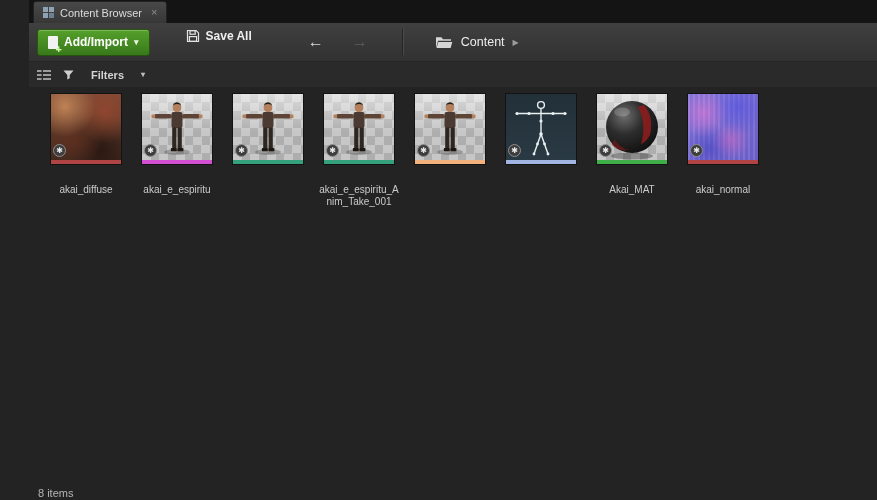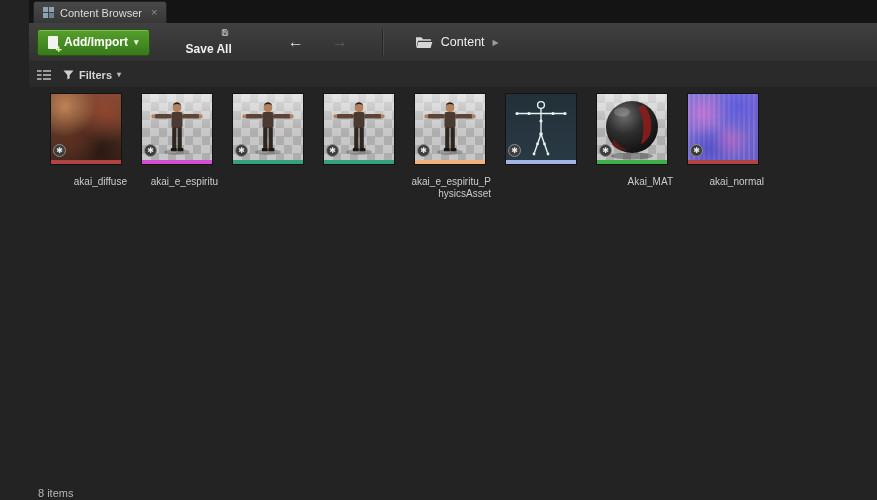--- a/index.html
+++ b/index.html
@@ -41,36 +41,36 @@
     box-shadow:inset 0 1px 0 rgba(255,255,255,0.25);
     color:#fff; font-weight:bold; font-size:12px; cursor:pointer;
   }
   .page-icon { width:10px; height:13px; background:#f2f2f2; border-radius:1px; position:relative; flex:none; }
   .page-icon::after {
     content:"+"; position:absolute; right:-4px; bottom:-6px;
     color:#d8ffa6; font-size:11px; font-weight:bold; line-height:1;
   }
   .caret { font-size:9px; line-height:1; color:#eaf5df; }
   .btn-saveall {
-    display:flex; align-items:flex-end; gap:6px; height:27px; padding:0 10px; margin-left:6px;
-    background:transparent; border:none; color:#efefef; font-weight:bold; font-size:12px; cursor:pointer;flex-direction:column;
+    display:flex; align-items:flex-start; gap:6px; height:27px; padding:0 10px; margin-left:6px;
+    background:transparent; border:none; color:#efefef; font-weight:bold; font-size:12px; cursor:pointer;
   }
   .nav-arrow { font-size:16px; line-height:1; cursor:pointer; padding:0 4px; }
   .nav-back { color:#d9d9d9; margin-left:22px; }
   .nav-fwd  { color:#5d5d5d; }
   .v-sep { width:1px; height:26px; background:#252525; box-shadow:1px 0 0 #4a4a4a; margin:0 12px 0 10px; flex:none; }
   .breadcrumb { display:flex; align-items:center; gap:8px; cursor:pointer;text-align:center; }
   .crumb-label { font-size:12.5px; color:#ededed; }
   .crumb-arrow { font-size:8px; color:#9c9c9c; }
 
   
   .filter-bar { height:25px; flex:none; background:#2a2a2a; display:flex; align-items:center; padding-left:6px; gap:7px; }
   .sources-btn { display:flex; align-items:center; cursor:pointer; padding:2px; }
   .filters-btn {
-    display:flex; align-items:center; gap:5px; background:transparent; border:none;
+    display:flex; align-items:center; gap:17px; background:transparent; border:none;
     color:#d4d4d4; font-size:11px; font-weight:bold; cursor:pointer; padding:0 3px;
   }
   .filters-caret { font-size:8px; color:#bdbdbd; }
   .search-input {
     flex:1; height:18px; background:#a3a3a3; border:1px solid #6e6e6e;
     font-family:"Liberation Sans", sans-serif; font-size:11px; color:#2e2e2e;
     padding:0 6px; outline:none; border-radius:1px; min-width:0;
   }
   .search-input::placeholder { color:#4b4b4b; opacity:1; }
 
@@ -83,22 +83,22 @@
     outline:1px solid #131313;
   }
   .thumb-svg { position:absolute; inset:0; width:100%; height:100%; }
   .type-bar { position:absolute; left:0; right:0; bottom:0; height:4px; background:#777; }
   .badge {
     position:absolute; left:2px; bottom:7px; width:13px; height:13px;
     border-radius:50%; background:#3e3e3e; border:1px solid #8d8d8d; box-sizing:border-box;
     color:#e8e8e8; font-size:8px; line-height:11px; text-align:center;
   }
   .label {
-    margin-top:12px; font-size:10px; line-height:11.5px; color:#cbcbcb;
-    text-align:right; word-break:break-all; padding:0 3px;
+    margin-top:20px; font-size:10px; line-height:11.5px; color:#cbcbcb;
+    text-align:center; word-break:break-all; padding:0 3px;
   }
 
   
   .thumb-studio {
     background-image:
       linear-gradient(rgba(255,255,255,0.55), rgba(255,255,255,0) 55%),
       repeating-conic-gradient(#c7c7c7 0% 25%, #aeaeae 0% 50%);
     background-size:100% 100%, 17px 17px;
   }
   .thumb-photo {
@@ -260,20 +260,21 @@
             <rect x="9.5" y="20.4" width="3.6" height="3.8" rx="1" fill="#b5805c"></rect>
             <rect x="56.9" y="20.4" width="3.6" height="3.8" rx="1" fill="#b5805c"></rect>
             <rect x="30.2" y="33.5" width="4.2" height="21" fill="#2e2620"></rect>
             <rect x="35.6" y="33.5" width="4.2" height="21" fill="#2e2620"></rect>
             <rect x="28.8" y="54" width="6" height="3.2" rx="1" fill="#1c1611"></rect>
             <rect x="35.4" y="54" width="6" height="3.2" rx="1" fill="#1c1611"></rect>
           </svg>
           <span class="badge">✱</span>
           <div class="type-bar" style="background: rgb(53, 160, 124);"></div>
         </div>
+        <div class="label">akai_e_espiritu_Anim_Take_001</div>
       </div>
 
       <div class="tile">
         <div class="thumb thumb-studio">
           <svg class="thumb-svg" viewBox="0 0 70 70">
             <ellipse cx="35" cy="58" rx="13" ry="3" fill="rgba(0,0,0,0.22)"></ellipse>
             <circle cx="35" cy="14" r="4.3" fill="#b5805c"></circle>
             <path d="M30.6 13.2 a4.6 4.6 0 0 1 8.8 0 l-1 -3.4 a4.6 4.6 0 0 0 -6.8 0 z" fill="#261c12"></path>
             <rect x="29.5" y="18" width="11" height="16" rx="2" fill="#4b3a32"></rect>
             <rect x="12" y="20" width="18" height="4.6" rx="2.2" fill="#5d4437"></rect>
@@ -281,21 +282,20 @@
             <rect x="9.5" y="20.4" width="3.6" height="3.8" rx="1" fill="#b5805c"></rect>
             <rect x="56.9" y="20.4" width="3.6" height="3.8" rx="1" fill="#b5805c"></rect>
             <rect x="30.2" y="33.5" width="4.2" height="21" fill="#2e2620"></rect>
             <rect x="35.6" y="33.5" width="4.2" height="21" fill="#2e2620"></rect>
             <rect x="28.8" y="54" width="6" height="3.2" rx="1" fill="#1c1611"></rect>
             <rect x="35.4" y="54" width="6" height="3.2" rx="1" fill="#1c1611"></rect>
           </svg>
           <span class="badge">✱</span>
           <div class="type-bar" style="background: rgb(242, 178, 125);"></div>
         </div>
-        <div class="label">akai_e_espiritu_PhysicsAsset</div>
       </div>
 
       <div class="tile">
         <div class="thumb thumb-skeletonbg">
           <svg class="thumb-svg" viewBox="0 0 70 70">
             <g stroke="#e9f1f3" stroke-width="1.4" fill="none">
               <circle cx="35" cy="11" r="3.4"></circle>
               <line x1="35" y1="14.5" x2="35" y2="40"></line>
               <line x1="11" y1="19.5" x2="59" y2="19.5"></line>
               <line x1="35" y1="40" x2="28" y2="60"></line>

